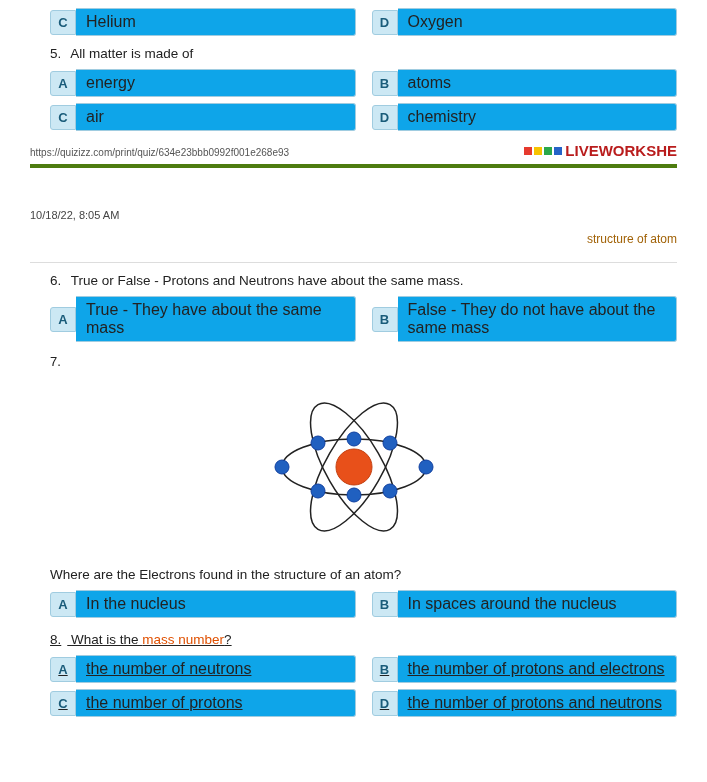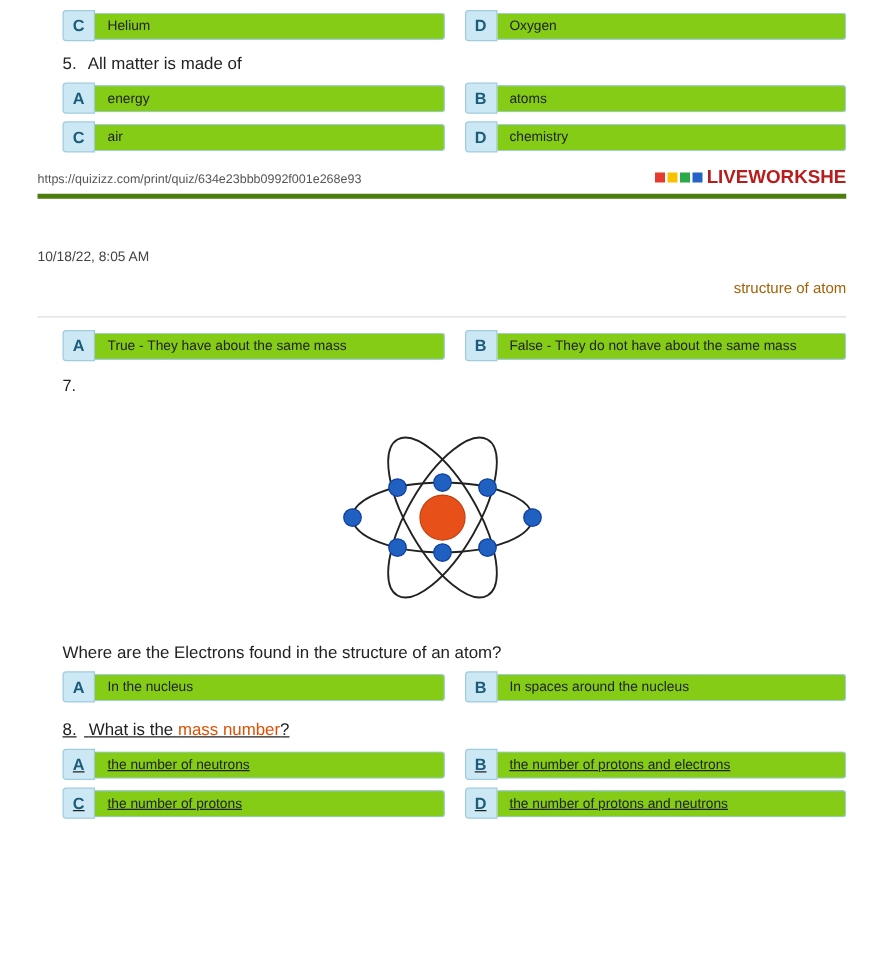--- a/index.html
+++ b/index.html
@@ -43,26 +43,26 @@
       border: 1px solid #a0cce0;
       border-radius: 3px 0 0 3px;
       padding: 4px 7px;
       font-size: 13px;
       min-width: 26px;
       text-align: center;
       color: #1a5c7a;
       font-weight: bold;
     }
     .option-text {
-      background: #84cc16;
+      background: #0ea5e9;
       border: 1px solid #a0cce0;
       border-left: none;
       border-radius: 0 3px 3px 0;
       padding: 4px 10px;
-      font-size: 11px;
+      font-size: 16px;
       color: #222;
       flex: 1;
     }
     .url-line {
       font-size: 10px;
       color: #555;
       margin: 6px 0 2px 0;
     }
     .header-bar {
       display: flex;
@@ -179,20 +179,24 @@
       <span>LIVEWORKSHE</span>
     </div>
   </div>
 
   <div class="header-bar">
     <span class="header-left">10/18/22, 8:05 AM</span>
     <span class="header-center">structure of atom</span>
   </div>
 
   <div class="question-row" style="margin-top:10px;">
+    <div class="question-text">
+      <span class="q-number">6.</span>
+      <span>True or False - Protons and Neutrons have about the same mass.</span>
+    </div>
     <div class="options-grid">
       <div class="option">
         <span class="option-letter">A</span>
         <span class="option-text">True - They have about the same mass</span>
       </div>
       <div class="option">
         <span class="option-letter">B</span>
         <span class="option-text">False - They do not have about the same mass</span>
       </div>
     </div>

